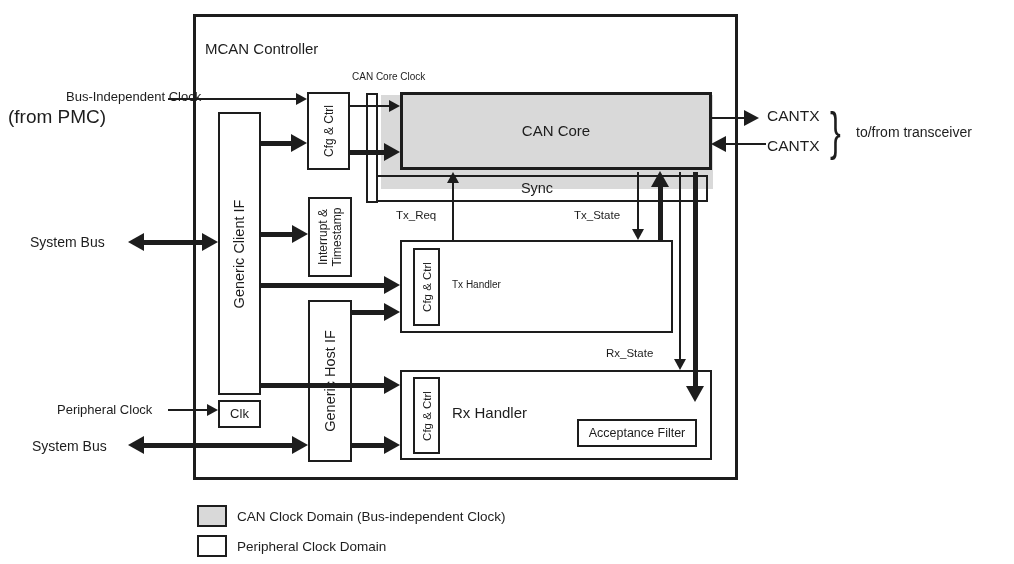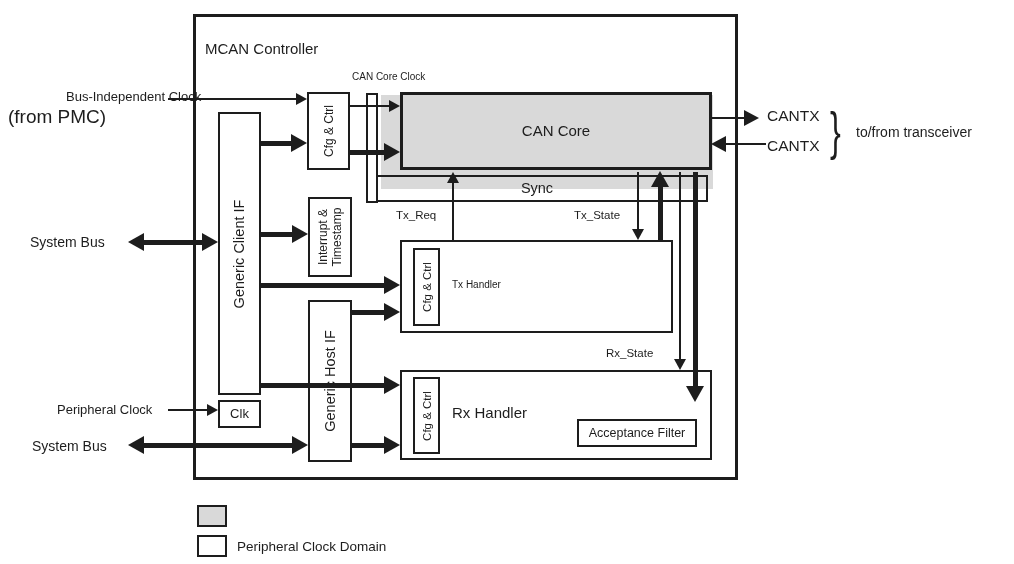--- a/index.html
+++ b/index.html
@@ -196,16 +196,17 @@
   <div class="t" style="left:30px;top:234px;font-size:14px;">System Bus</div>
   <div class="t" style="left:57px;top:403px;font-size:13px;">Peripheral Clock</div>
   <div class="t" style="left:32px;top:438px;font-size:14px;">System Bus</div>
 
   <div class="t" style="left:767px;top:107px;font-size:15.5px;">CANTX</div>
   <div class="t" style="left:767px;top:137px;font-size:15.5px;">CANTX</div>
   <div class="brace" style="left:830px;top:102px;">}</div>
   <div class="t" style="left:856px;top:124px;font-size:14px;">to/from transceiver</div>
 
   <div class="bx grayBg" style="left:197px;top:505px;width:30px;height:22px;"></div>
+  <div class="t" style="left:237px;top:509px;font-size:13.5px;">CAN Clock Domain (Bus-independent Clock)</div>
   <div class="bx" style="left:197px;top:535px;width:30px;height:22px;"></div>
   <div class="t" style="left:237px;top:539px;font-size:13.5px;">Peripheral Clock Domain</div>
 
 </div>
 
 </body></html>

